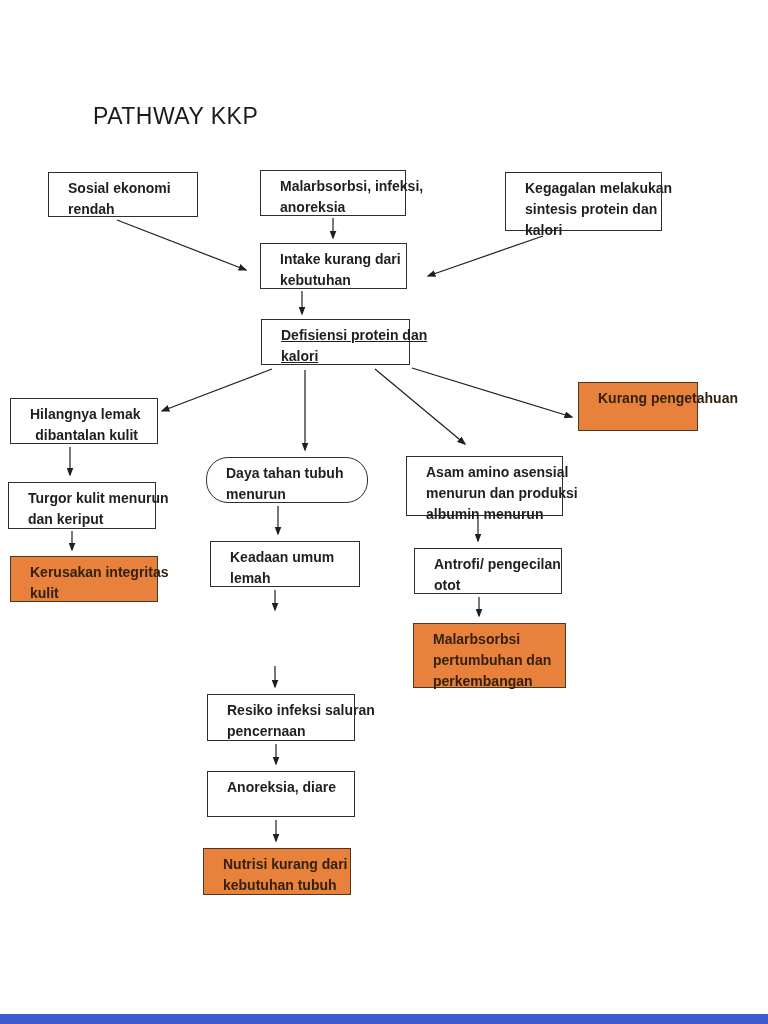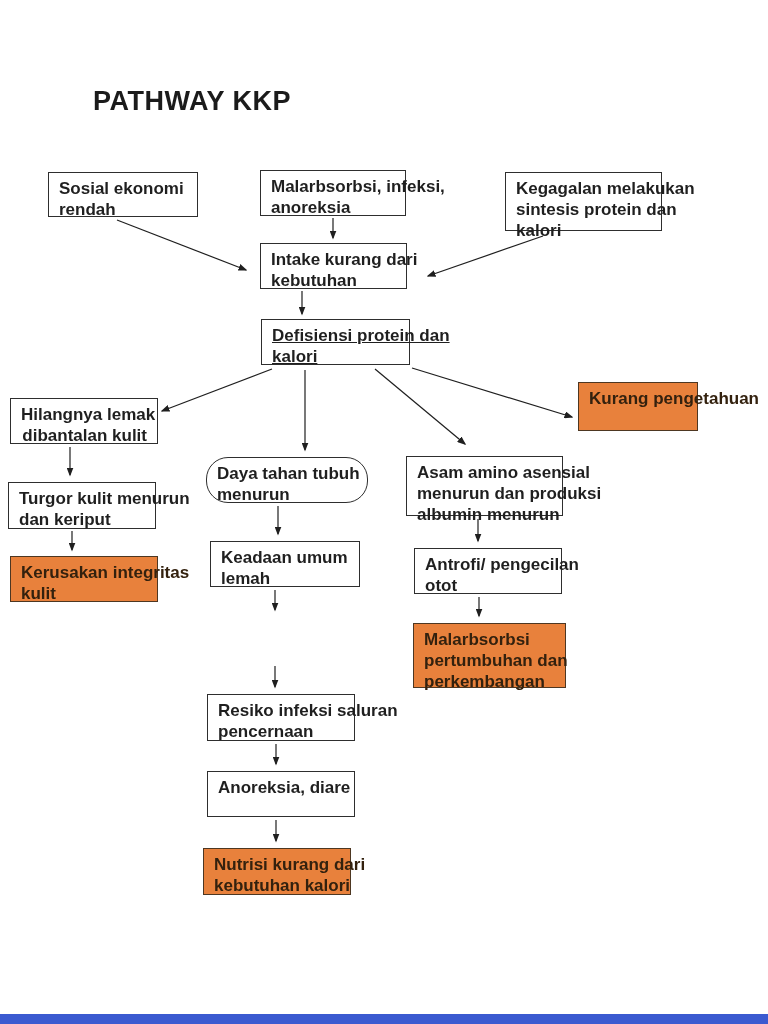--- a/index.html
+++ b/index.html
@@ -4,30 +4,30 @@
 <style>
   html,body{margin:0;padding:0;background:#ffffff;}
   #page{
     position:relative;
     width:768px;height:1024px;
     background:#ffffff;
     font-family:"Liberation Sans",sans-serif;
     overflow:hidden;
   }
   #title{
-    position:absolute;left:93px;top:86px;
-    font-size:27px;font-weight:700;letter-spacing:.5px;
+    position:absolute;left:93px;top:103px;
+    font-size:23px;font-weight:400;letter-spacing:.5px;
     color:#1b1b1b;
   }
   .node{
     position:absolute;box-sizing:border-box;
     background:#ffffff;
     border:1.6px solid #2e2e2e;
-    padding:5px 10px;
-    font-size:17px;font-weight:700;line-height:21px;
+    padding:5px 19px;
+    font-size:14px;font-weight:700;line-height:21px;
     color:#1f1f1f;
     white-space:pre;
   }
   .node.highlight{
     background:#e8813c;
     border-color:#4d3722;
     color:#33210e;
   }
   
   #node-sosial        {left:48px; top:172px; width:150px; height:45px;}
@@ -107,21 +107,21 @@
   <div class="node highlight" id="node-kerusakan">Kerusakan integritas
 kulit</div>
   <div class="node" id="node-daya-tahan">Daya tahan tubuh
 menurun</div>
   <div class="node" id="node-keadaan">Keadaan umum
 lemah</div>
   <div class="node" id="node-resiko-sal">Resiko infeksi saluran
 pencernaan</div>
   <div class="node" id="node-anoreksia">Anoreksia, diare</div>
   <div class="node highlight" id="node-nutrisi">Nutrisi kurang dari
-kebutuhan kalori</div>
+kebutuhan tubuh</div>
   <div class="node" id="node-asam">Asam amino asensial
 menurun dan produksi
 albumin menurun</div>
   <div class="node" id="node-antrofi">Antrofi/ pengecilan
 otot</div>
   <div class="node highlight" id="node-keterlambatan">Malarbsorbsi
 pertumbuhan dan
 perkembangan</div>
 
   <div id="footer-bar"></div>

